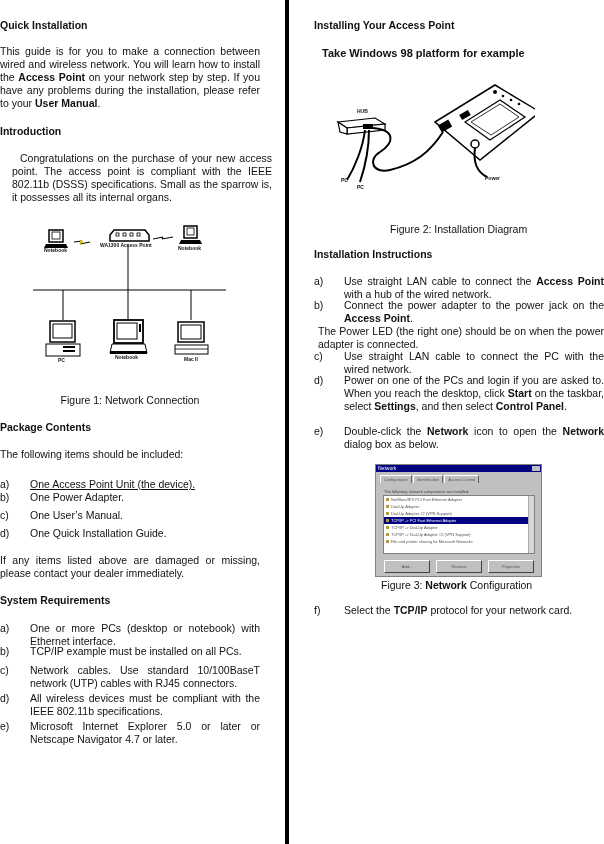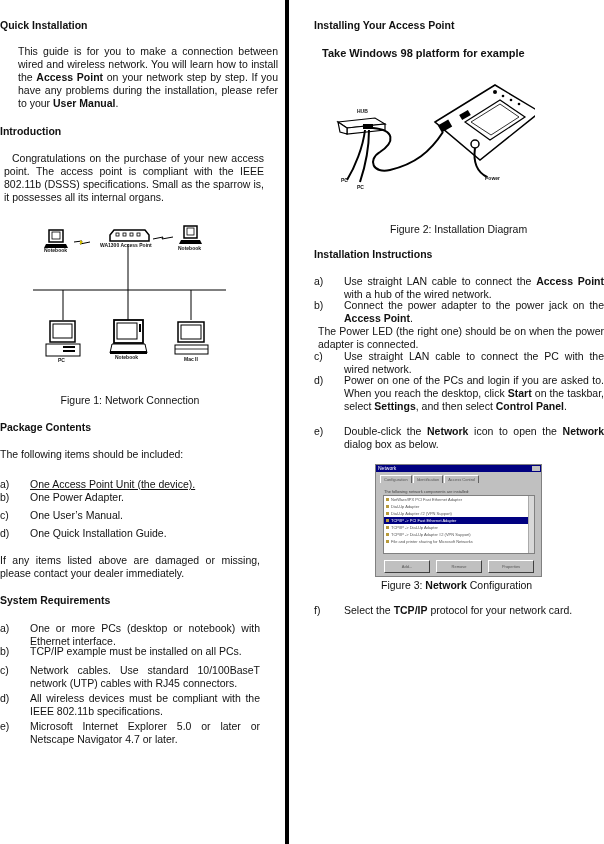--- a/index.html
+++ b/index.html
@@ -30,24 +30,24 @@
   .win .row.sel { background:#000080; color:#fff; }
   .win .scroll { position:absolute; right:0; top:0; width:5px; height:100%; background:#d8d8d8; border-left:1px solid #aaa; }
   .win .btns { position:absolute; left:8px; top:95px; width:150px; display:flex; justify-content:space-between; }
   .win .btn { width:44px; height:11px; border:1px solid #fff; border-right-color:#404040; border-bottom-color:#404040; text-align:center; line-height:11px; color:#555; }
 </style>
 </head>
 <body>
 
 <div class="col left">
   <h2 style="left:0;top:19px;">Quick Installation</h2>
-  <p class="just" style="left:0;top:45px;width:260px;margin-left:18px;"><span>This guide is for you to make a connection between wired and wireless network. You will learn how to install the </span><b>Access Point</b><span> on your network step by step. If you have any problems during the installation, please refer to your </span><b>User Manual</b><span>.</span></p>
+  <p class="just" style="left:0;top:45px;width:260px;"><span>This guide is for you to make a connection between wired and wireless network. You will learn how to install the </span><b>Access Point</b><span> on your network step by step. If you have any problems during the installation, please refer to your </span><b>User Manual</b><span>.</span></p>
 
   <h2 style="left:0;top:125px;">Introduction</h2>
-  <p class="just" style="left:4px;top:152px;width:260px;text-indent:8px;">Congratulations on the purchase of your new access point. The access point is compliant with the IEEE 802.11b (DSSS) specifications. Small as the sparrow is, it possesses all its internal organs.</p>
+  <p class="just" style="left:12px;top:152px;width:260px;text-indent:8px;">Congratulations on the purchase of your new access point. The access point is compliant with the IEEE 802.11b (DSSS) specifications. Small as the sparrow is, it possesses all its internal organs.</p>
 
   <div class="abs" style="left:30px;top:220px;width:220px;height:150px;">
     <svg width="220" height="150" viewBox="0 0 220 150">
 
       <g>
         <rect x="19" y="10" width="14" height="12" fill="#fff" stroke="#000" stroke-width="1.5"></rect>
         <rect x="22" y="12" width="8" height="7" fill="#fff" stroke="#000" stroke-width="0.8"></rect>
         <polygon points="16,24 36,24 38,28 14,28" fill="#000"></polygon>
       </g>
       <path d="M44,22 L52,21 L50,24 L60,22" stroke="#000" stroke-width="1" fill="none"></path>

